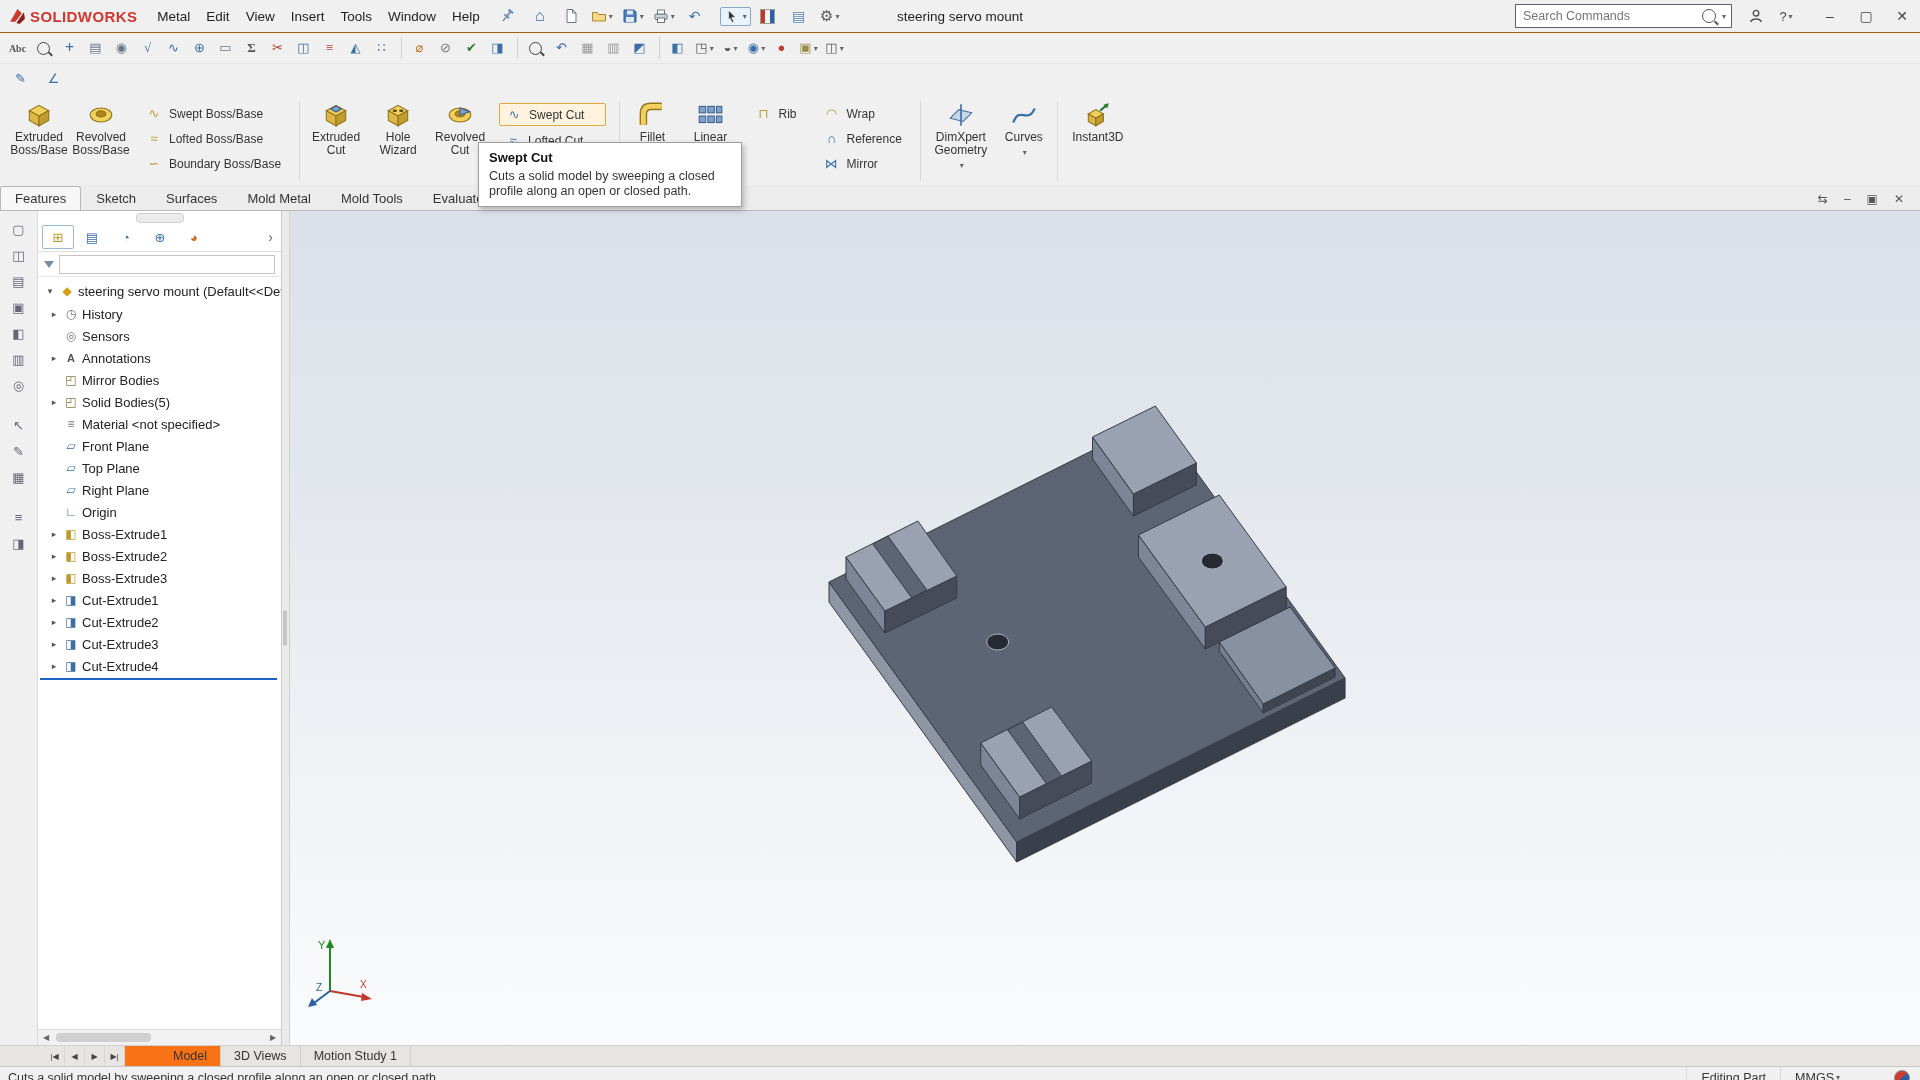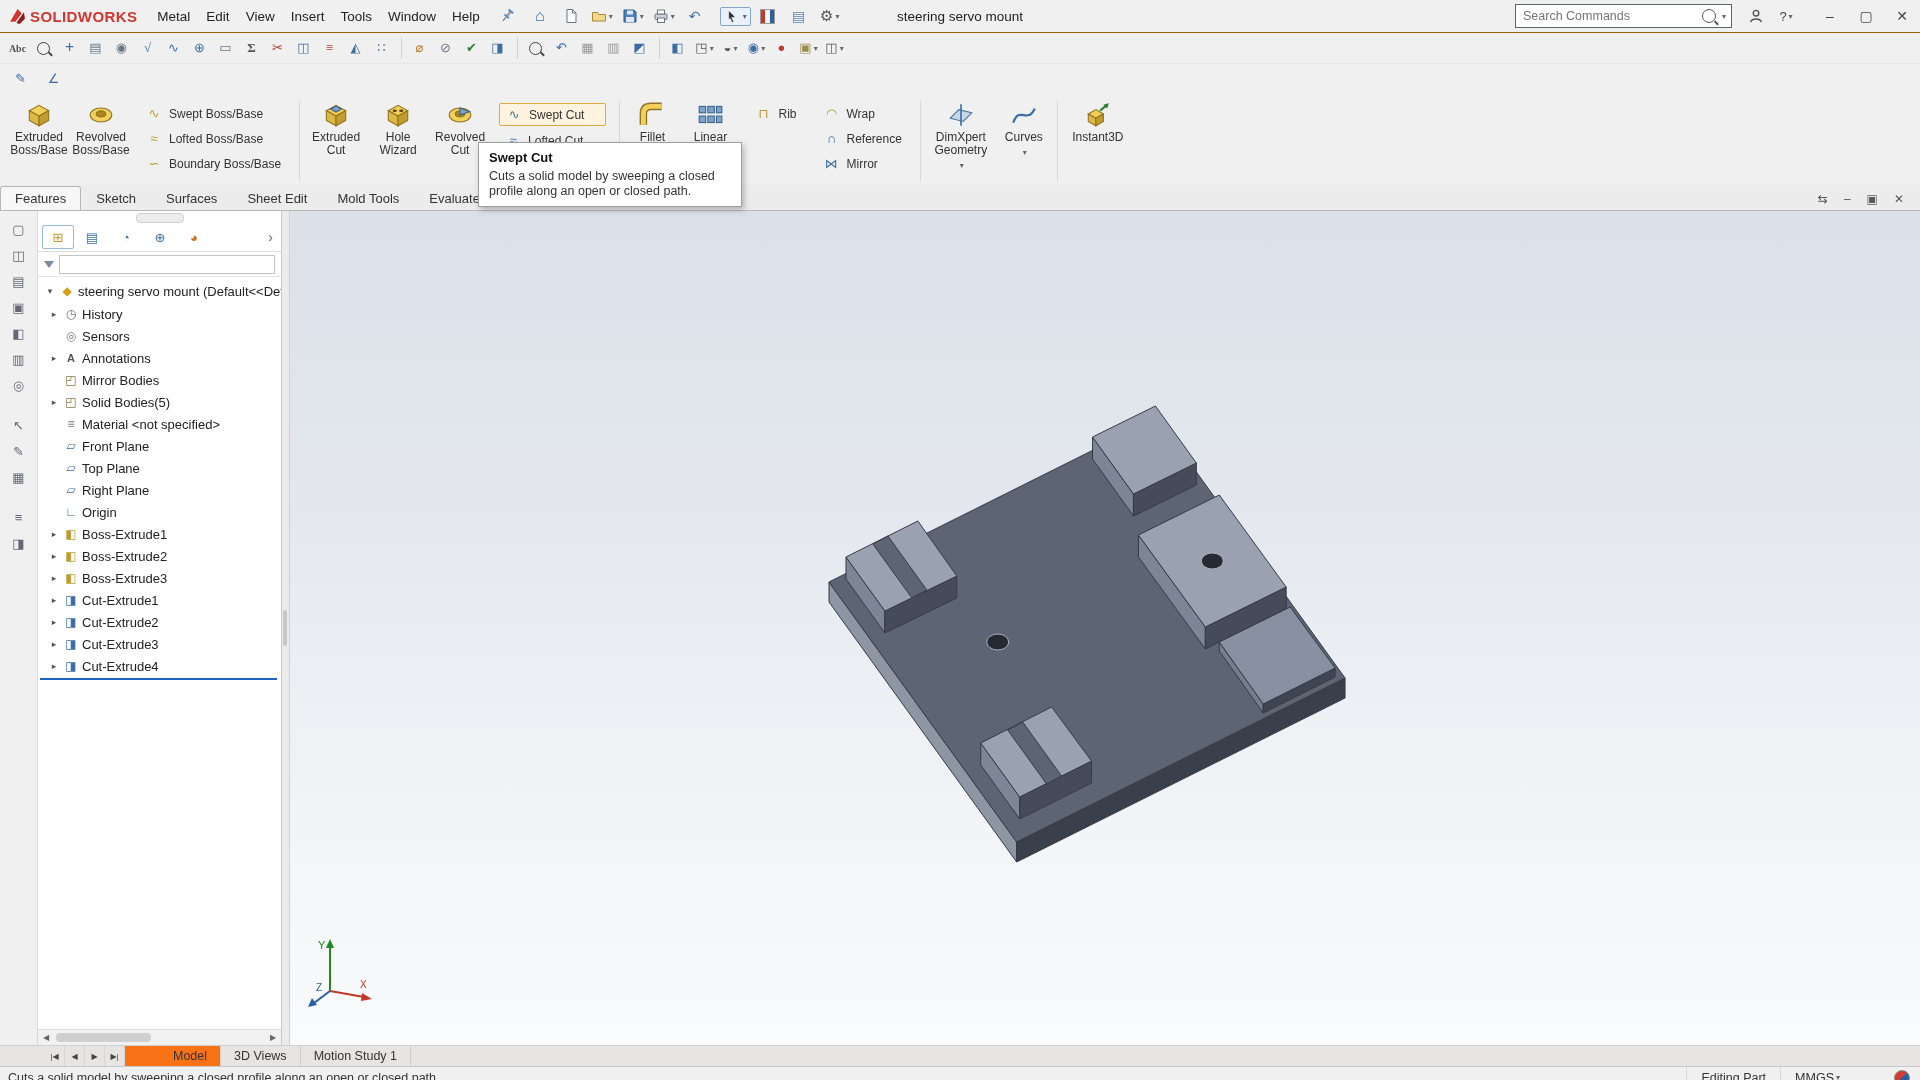--- a/index.html
+++ b/index.html
@@ -520,21 +520,21 @@
       <span class="rtx">
           <i>Instant3D</i>
         </span>
     </div>
   </div>
 
   <div class="tabrow">
     <span class="rtab active">Features</span>
     <span class="rtab">Sketch</span>
     <span class="rtab">Surfaces</span>
-    <span class="rtab">Sheet Edit</span>
+    <span class="rtab">Mold Metal</span>
     <span class="rtab">Mold Tools</span>
     <span class="rtab">Evaluate</span>
     <span class="rtab">DimXpert</span>
     <div class="tabwin">
       <span>⇆</span>
       <span>–</span>
       <span>▣</span>
       <span>✕</span>
     </div>
   </div>

